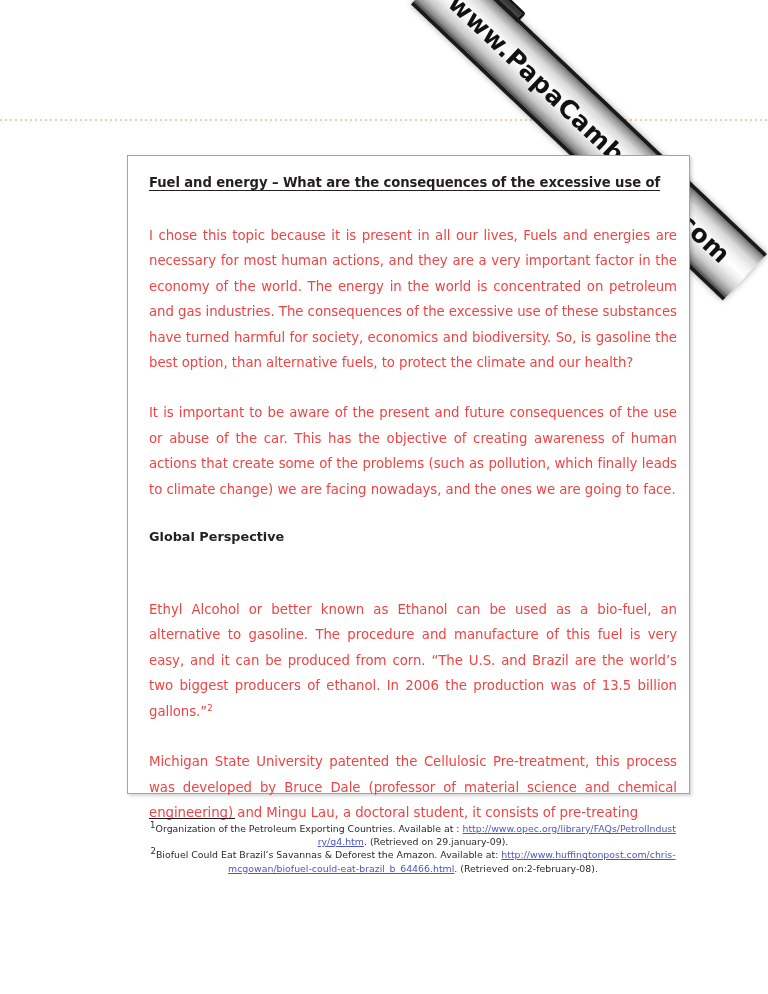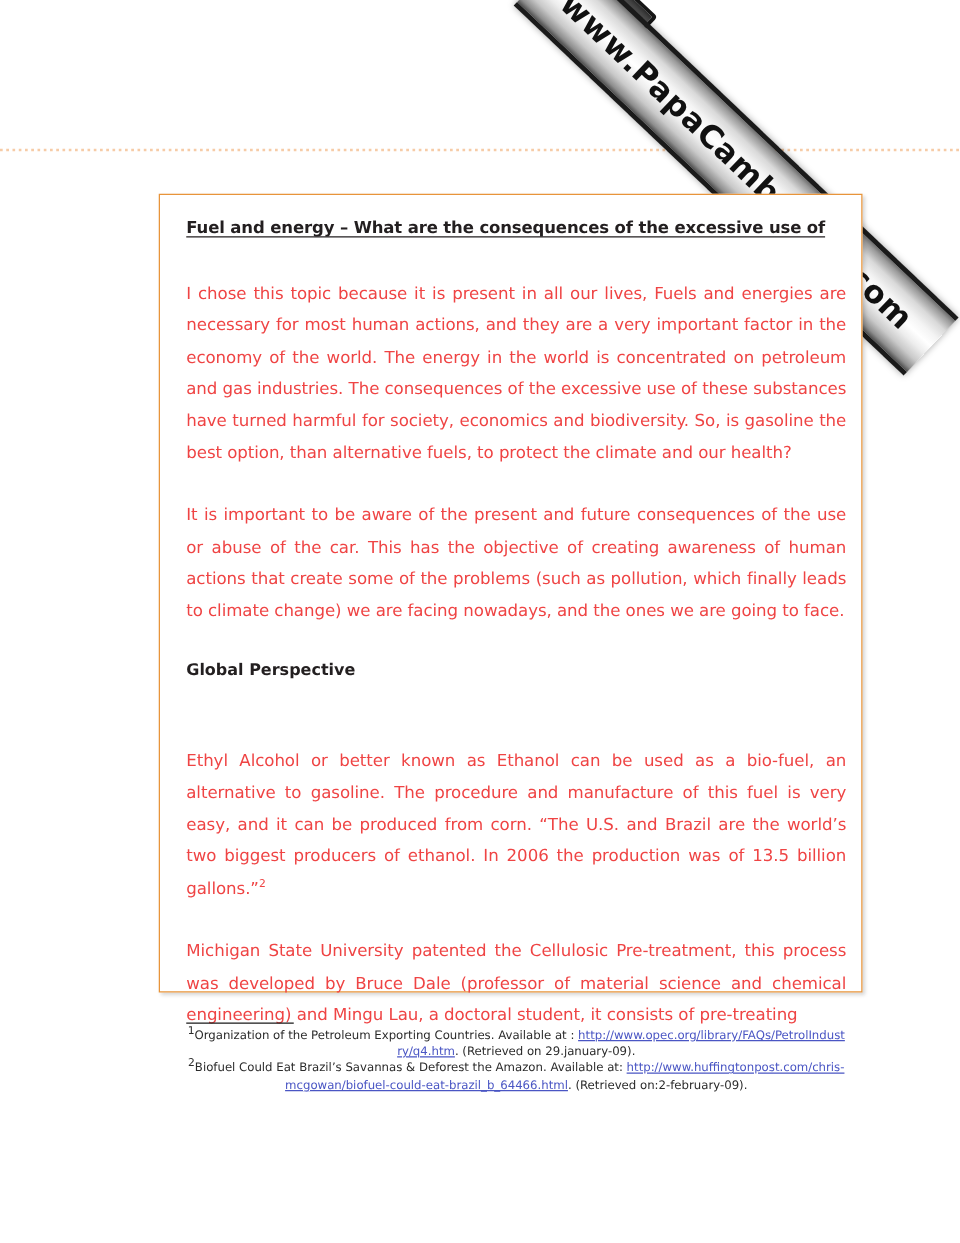--- a/index.html
+++ b/index.html
@@ -211,17 +211,17 @@
 
       <p class="para">Michigan State University patented the Cellulosic Pre-treatment, this process was developed by Bruce Dale (professor of material science and chemical engineering) and Mingu Lau, a doctoral student, it consists of pre-treating</p>
 
     </div>
 
     <div class="footnotes">
       <div class="footnote-rule"></div>
 
       <p class="footnote"><sup>1</sup><span>Organization of the Petroleum Exporting Countries. Available at : </span><a class="fn-link" href="#">http://www.opec.org/library/FAQs/PetrolIndustry/q4.htm</a><span>. (Retrieved on 29.january-09).</span></p>
 
-      <p class="footnote"><sup>2</sup><span>Biofuel Could Eat Brazil’s Savannas &amp; Deforest the Amazon. Available at: </span><a class="fn-link" href="#">http://www.huffingtonpost.com/chris-mcgowan/biofuel-could-eat-brazil_b_64466.html</a><span>. (Retrieved on:2-february-09).</span></p>
+      <p class="footnote"><sup>2</sup><span>Biofuel Could Eat Brazil’s Savannas &amp; Deforest the Amazon. Available at: </span><a class="fn-link" href="#">http://www.huffingtonpost.com/chris-mcgowan/biofuel-could-eat-brazil_b_64466.html</a><span>. (Retrieved on:2-february-08).</span></p>
     </div>
 
   </div>
 </div>
 
 </body></html>

